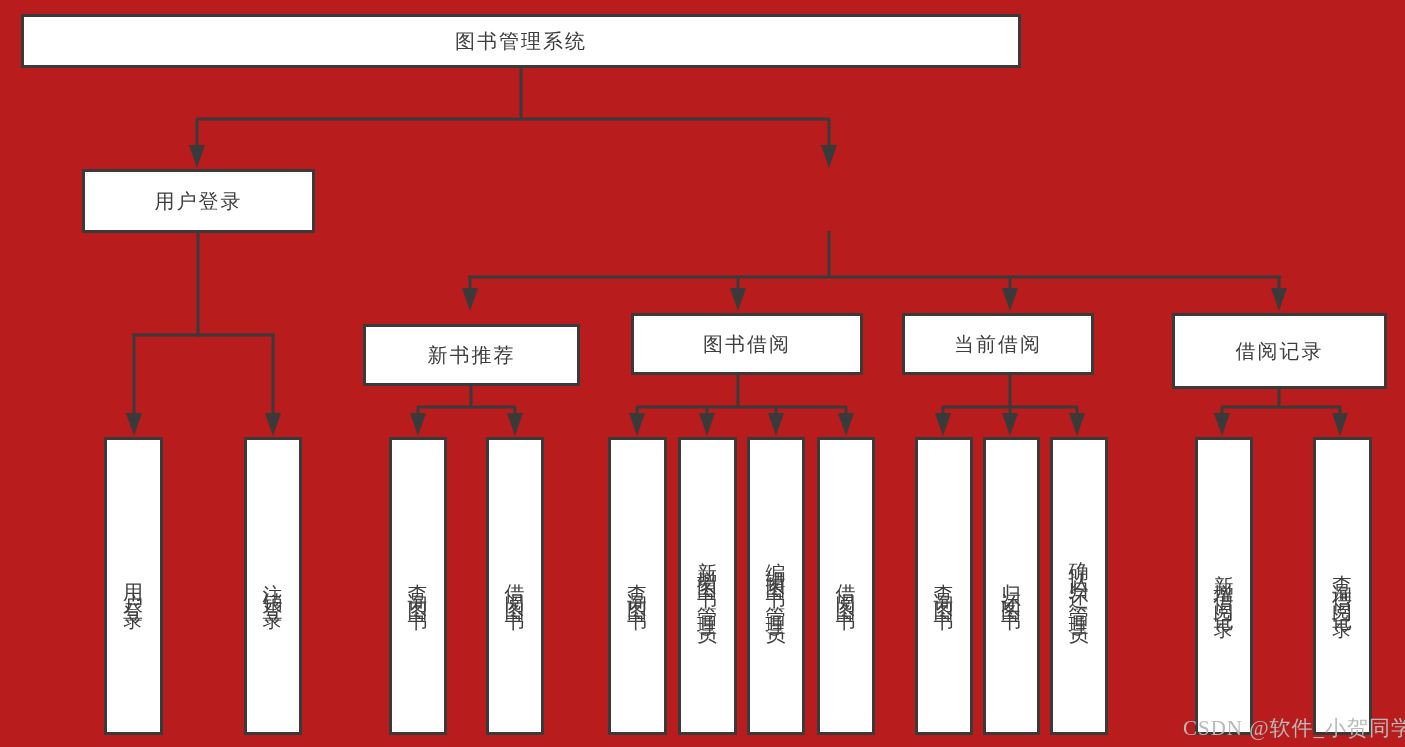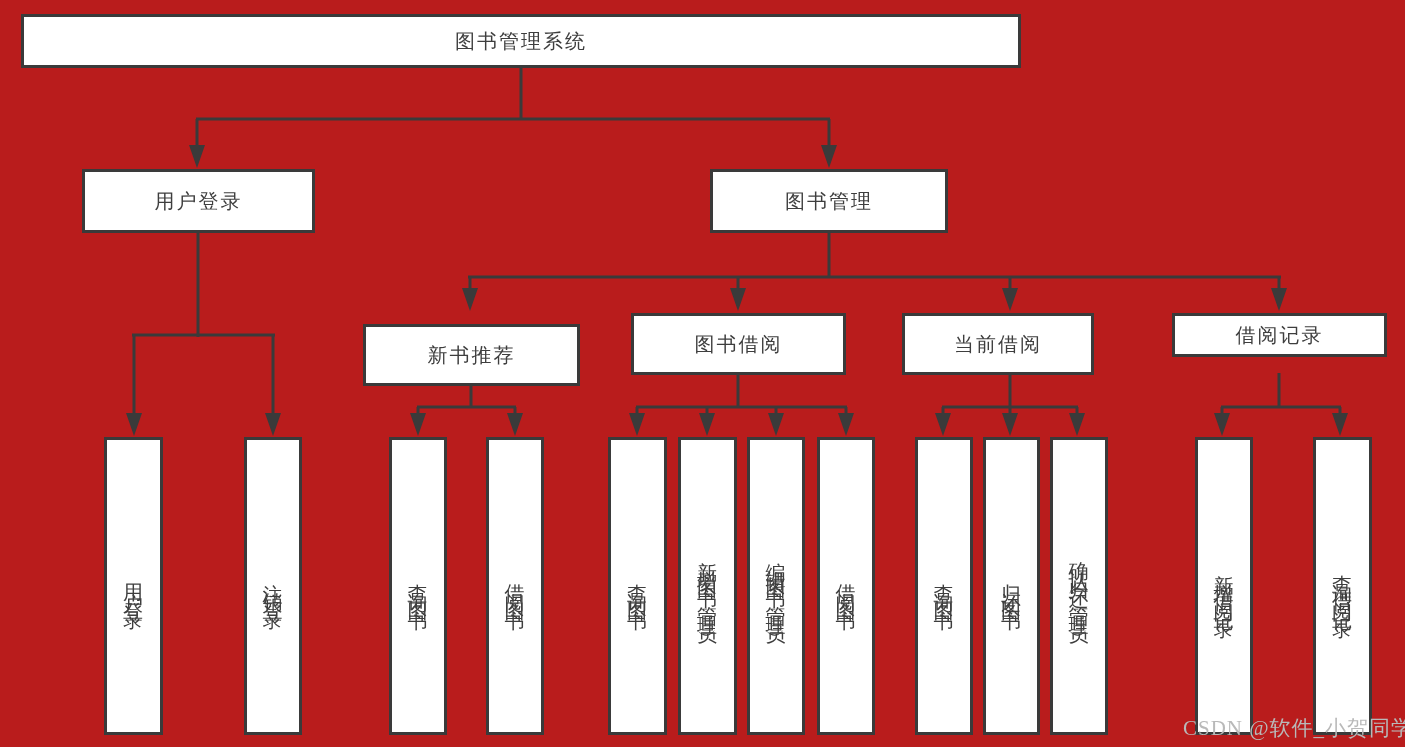--- a/index.html
+++ b/index.html
@@ -102,26 +102,25 @@
       <path class="ln" d="M1279 373 V408 M1221 407 H1341"></path>
       <path class="ln" d="M1222 407 V415 M1340 407 V415"></path>
       <path class="ah" d="M1214 413 L1230 413 L1222 436 Z"></path>
       <path class="ah" d="M1332 413 L1348 413 L1340 436 Z"></path>
     </g>
   </svg>
 
   <div class="box" style="left:21px;top:14px;width:1000px;height:54px">图书管理系统</div>
 
   <div class="box" style="left:82px;top:169px;width:233px;height:64px">用户登录</div>
-  <div class="box" style="left:710px;top:169px;width:238px;height:64px">图书管理</div>
 
   <div class="box" style="left:363px;top:324px;width:217px;height:62px">新书推荐</div>
-  <div class="box" style="left:631px;top:313px;width:215px;height:62px">图书借阅</div>
+  <div class="box" style="left:631px;top:313px;width:232px;height:62px">图书借阅</div>
   <div class="box" style="left:902px;top:313px;width:192px;height:62px">当前借阅</div>
-  <div class="box" style="left:1172px;top:313px;width:215px;height:44px">借阅记录</div>
+  <div class="box" style="left:1172px;top:313px;width:215px;height:76px">借阅记录</div>
 
   <div class="box vbox" style="left:104px;top:437px;width:59px;height:298px">用户登录</div>
   <div class="box vbox" style="left:244px;top:437px;width:58px;height:298px">注销登录</div>
 
   <div class="box vbox" style="left:389px;top:437px;width:58px;height:298px">查询图书</div>
   <div class="box vbox" style="left:486px;top:437px;width:58px;height:298px">借阅图书</div>
 
   <div class="box vbox" style="left:608px;top:437px;width:59px;height:298px">查询图书</div>
   <div class="box vbox" style="left:678px;top:437px;width:59px;height:298px">新增图书（管理员）</div>
   <div class="box vbox" style="left:747px;top:437px;width:58px;height:298px">编辑图书（管理员）</div>

